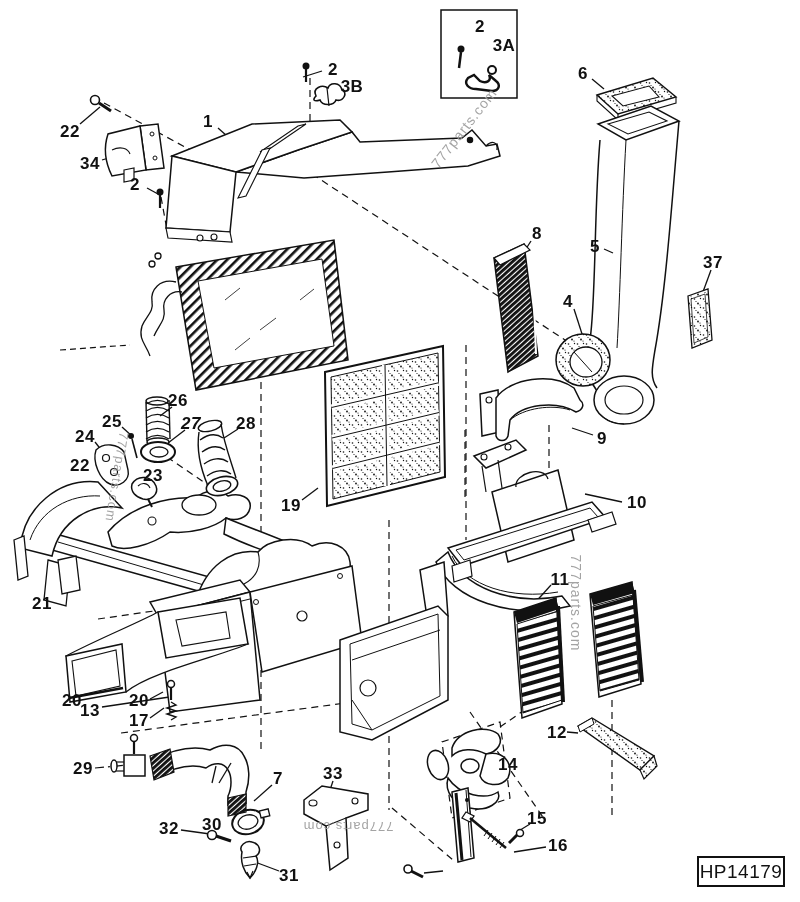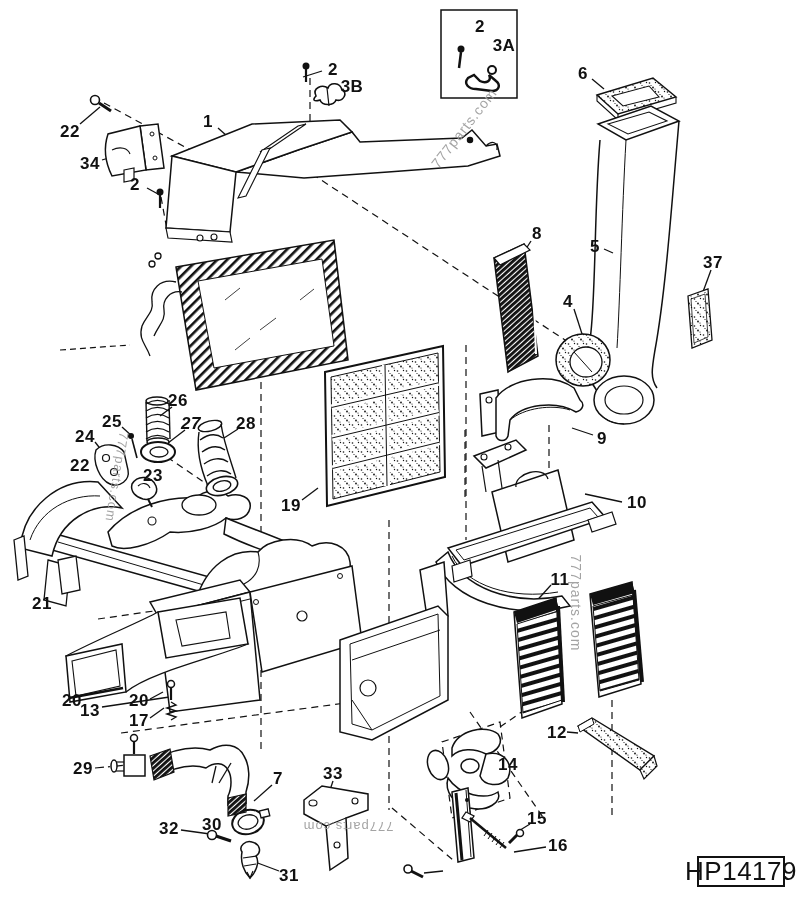--- a/index.html
+++ b/index.html
@@ -7,21 +7,21 @@
        font-family:"Liberation Sans", sans-serif;}
   #stage{position:absolute;left:0;top:0;width:800px;height:902px;}
   svg{position:absolute;left:0;top:0;}
   .callout{position:absolute;transform:translate(-50%,-50%);
            font-weight:bold;font-size:17px;color:#111;line-height:1;
            letter-spacing:0.5px;white-space:nowrap;}
   .watermark{position:absolute;color:#9a9a9a;opacity:.9;font-size:14px;
              letter-spacing:1px;white-space:nowrap;transform-origin:center;}
   #figcode{position:absolute;left:697px;top:856px;width:84px;height:27px;
            border:2px solid #111;display:flex;align-items:center;justify-content:center;
-           font-size:26px;color:#111;background:#fff;letter-spacing:0.5px;}
+           font-size:19px;color:#111;background:#fff;letter-spacing:0.5px;}
 </style>
 </head>
 <body>
 
 <div id="stage">
 
 <svg width="800" height="902" viewBox="0 0 800 902">
   <defs>
     <pattern id="hatch" width="7" height="7" patternUnits="userSpaceOnUse" patternTransform="rotate(45)">
       <rect width="7" height="7" fill="#fff"></rect>

